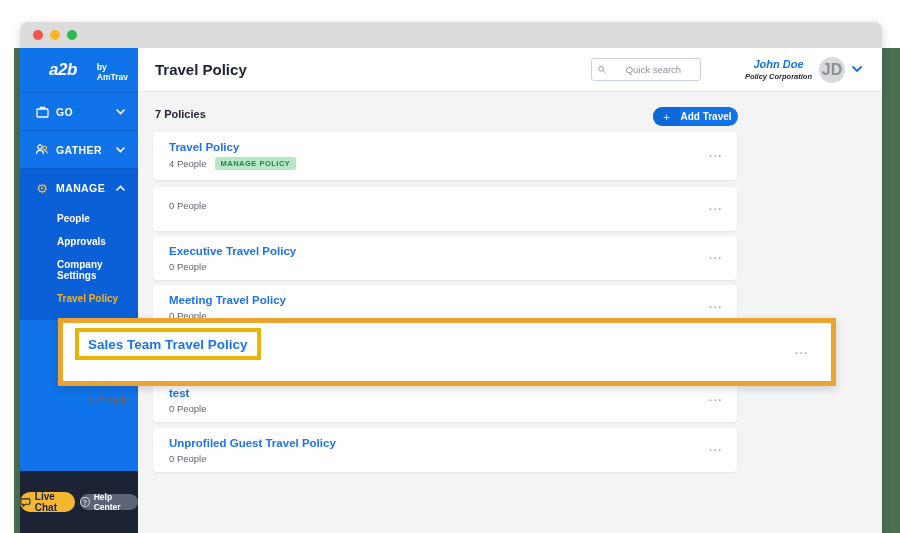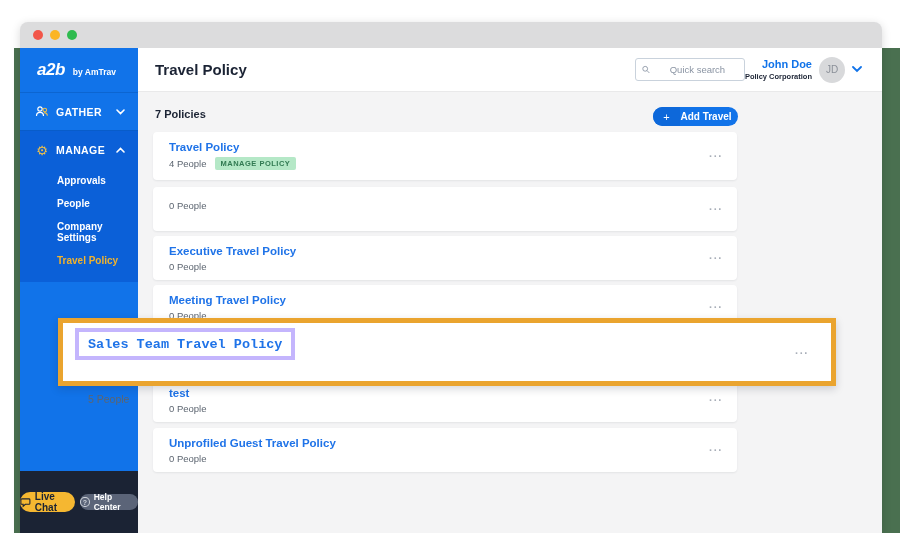--- a/index.html
+++ b/index.html
@@ -14,21 +14,21 @@
 
   
   .chrome { position:absolute; left:0; top:0; width:862px; height:26px; background:#dcdcdd;
     border-radius:8px 8px 0 0; display:flex; align-items:center; padding-left:13px; gap:7px; }
   .dot { width:10px; height:10px; border-radius:50%; }
   .dot.red{ background:#f25649; } .dot.yellow{ background:#fbb525; } .dot.green{ background:#2fbb4f; }
 
   
   .sidebar { position:absolute; left:0; top:26px; width:118px; height:485px; background:#1173e9;
     color:#fff; display:flex; flex-direction:column; }
-  .logo { height:44px; display:flex; align-items:center; padding-left:17px; gap:8px; }
+  .logo { height:44px; display:flex; align-items:center; padding-left:29px; gap:20px; }
   .logo .brand { font-size:17px; font-weight:bold; font-style:italic; letter-spacing:-.5px; }
   .logo .suffix { font-size:8.5px; font-weight:bold; margin-top:4px; }
   .nav-item { height:38px; display:flex; align-items:center; padding:0 13px 0 15px; gap:7px;
     border-top:1px solid rgba(10,90,190,.55); cursor:pointer; }
   .nav-item .label { font-size:10.5px; font-weight:bold; letter-spacing:.4px; }
   .nav-item .chev { margin-left:auto; display:flex; }
   .badge-count { width:13px; height:13px; border-radius:50%; background:#2bc35f; color:#fff;
     font-size:8px; font-weight:bold; display:flex; align-items:center; justify-content:center; }
   .manage-block { background:#0b60d8; padding-bottom:10px; border-top:1px solid rgba(10,90,190,.55); }
   .manage-block .nav-item { border-top:none; }
@@ -46,25 +46,25 @@
 
   
   .header { position:absolute; left:118px; top:26px; width:744px; height:44px; background:#fff;
     border-bottom:1px solid #e9e9ea; display:flex; align-items:center; padding:0 20px 0 17px; }
   .page-title { font-size:15px; font-weight:800; color:#1b2334; }
   .search-box { margin-left:auto; width:110px; height:23px; border:1px solid #c9d2dc; border-radius:3px;
     display:flex; align-items:center; padding:0 6px; gap:20px; background:#fff; }
   .search-box input { border:none; outline:none; width:100%; font-size:9.5px; color:#44505e;
     font-family:"Liberation Sans",sans-serif; }
   .search-box input::placeholder { color:#8a94a3; }
-  .user-block { text-align:right; line-height:1.25; }
+  .user-block { margin-left:44px; text-align:center; line-height:1.25;font-style:italic; }
   .user-name { font-size:11px; font-weight:bold; color:#1173e9; }
   .user-company { font-size:7.5px; font-weight:bold; color:#1b2334; }
   .avatar { margin-left:7px; width:26px; height:26px; border-radius:50%; background:#d8d9db;
-    color:#8a8f98; font-size:10px; font-weight:normal; display:flex; align-items:center; justify-content:center; }
+    color:#8a8f98; font-size:16px; font-weight:bold; display:flex; align-items:center; justify-content:center; }
   .user-chev { margin-left:7px; display:flex; cursor:pointer; }
 
   
   .content { position:absolute; left:118px; top:70px; width:744px; height:441px; background:#f4f4f5; }
   .count-label { position:absolute; left:17px; top:16px; font-size:11px; font-weight:800; color:#1b2334; }
   .add-btn { position:absolute; left:515px; top:15px; width:85px; height:19px; border-radius:10px;
     background:#1173e9; color:#fff; display:flex; align-items:center; overflow:hidden; cursor:pointer; }
   .add-btn .plus { width:27px; height:100%; background:#0d68da; display:flex; align-items:center;
     justify-content:center; font-size:11px; }
   .add-btn .add-label { flex:1; text-align:center; font-size:10px; font-weight:bold; padding-right:6px; }
@@ -74,22 +74,22 @@
   .card .p-title { font-size:11.5px; font-weight:bold; color:#1f73e8; cursor:pointer; }
   .card .p-sub { margin-top:4px; font-size:9.5px; color:#5c6570; display:flex; align-items:center; gap:8px; }
   .default-badge { background:#b5e8c7; color:#317a52; font-size:7.5px; font-weight:bold;
     letter-spacing:.5px; padding:2px 6px; border-radius:2px; }
   .dots { position:absolute; right:14px; top:50%; transform:translateY(-50%); color:#a8aeb8;
     font-size:11px; font-weight:bold; letter-spacing:1px; cursor:pointer; }
 
   
   .hl-overlay { position:absolute; left:38px; top:296px; width:778px; height:68px;
     border:5px solid #eaa42f; background:#fff; z-index:5; box-shadow:0 3px 8px rgba(27,35,52,.18); }
-  .hl-title-box { position:absolute; left:12px; top:5px; border:4px solid #c4b5fd; background:#fff;
-    padding:3px 9px;font-family:Liberation Mono, monospace; }
+  .hl-title-box { position:absolute; left:12px; top:5px; border:4px solid #eab308; background:#fff;
+    padding:3px 9px; }
   .hl-title { font-size:13.5px; font-weight:bold; color:#1f73e8; white-space:nowrap; cursor:pointer; }
   .hl-sub { position:absolute; left:25px; top:38px; font-size:10.5px; color:#5c6570;margin-top:32px; }
   .hl-dots { position:absolute; right:22px; top:24px; color:#a8aeb8; font-size:11px; font-weight:bold;
     letter-spacing:1px; cursor:pointer; }
 
   .icon16 { width:14px; height:14px; display:flex; align-items:center; justify-content:center; }
   .gear-glyph { color:#f0c04a; font-size:13px; line-height:1; }
 </style>
 </head>
 <body>
@@ -104,20 +104,34 @@
     <span class="dot yellow"></span>
     <span class="dot green"></span>
   </div>
 
   <div class="sidebar">
     <div class="logo">
       <span class="brand">a2b</span>
       <span class="suffix">by AmTrav</span>
     </div>
 
+    <div class="nav-item">
+      <span class="icon16">
+        <svg width="13" height="12" viewBox="0 0 13 12">
+            <rect x="1" y="3" width="11" height="8" rx="1" fill="none" stroke="#fff" stroke-width="1.3"></rect>
+            <path d="M4.5 3V1.5h4V3" fill="none" stroke="#fff" stroke-width="1.3"></path>
+          </svg>
+      </span>
+      <span class="label">GO</span>
+      <span class="chev">
+        <svg width="9" height="6" viewBox="0 0 9 6">
+            <path d="M1 1l3.5 3.5L8 1" fill="none" stroke="#fff" stroke-width="1.6" stroke-linecap="round"></path>
+          </svg>
+      </span>
+    </div>
 
 
     <div class="nav-item">
       <span class="icon16">
         <svg width="14" height="13" viewBox="0 0 14 13">
             <circle cx="5" cy="4" r="2.2" fill="none" stroke="#fff" stroke-width="1.2"></circle>
             <path d="M1.5 11c0-2.2 1.6-3.6 3.5-3.6S8.5 8.8 8.5 11" fill="none" stroke="#fff" stroke-width="1.2"></path>
             <circle cx="9.8" cy="5" r="1.8" fill="none" stroke="#f0c04a" stroke-width="1.1"></circle>
             <path d="M9 7.6c1.9 0 3.3 1.2 3.3 3.2" fill="none" stroke="#f0c04a" stroke-width="1.1"></path>
           </svg>
@@ -135,22 +149,22 @@
         <span class="icon16">
             <span class="gear-glyph">⚙</span>
           </span>
         <span class="label">MANAGE</span>
         <span class="chev">
           <svg width="9" height="6" viewBox="0 0 9 6">
               <path d="M1 5l3.5-3.5L8 5" fill="none" stroke="#fff" stroke-width="1.6" stroke-linecap="round"></path>
             </svg>
         </span>
       </div>
+      <div class="sub-item">People</div>
       <div class="sub-item">Approvals</div>
-      <div class="sub-item">People</div>
       <div class="sub-item">Company Settings</div>
       <div class="sub-item active">Travel Policy</div>
     </div>
 
     <div class="sidebar-spacer"></div>
 
     <div class="sidebar-footer">
       <div class="chat-btn">
         <svg width="12" height="11" viewBox="0 0 12 11">
             <path d="M2 1.5h8a1 1 0 011 1v4a1 1 0 01-1 1H6L3.5 9.7V7.5H2a1 1 0 01-1-1v-4a1 1 0 011-1z" fill="none" stroke="#1b2334" stroke-width="1.2"></path>

